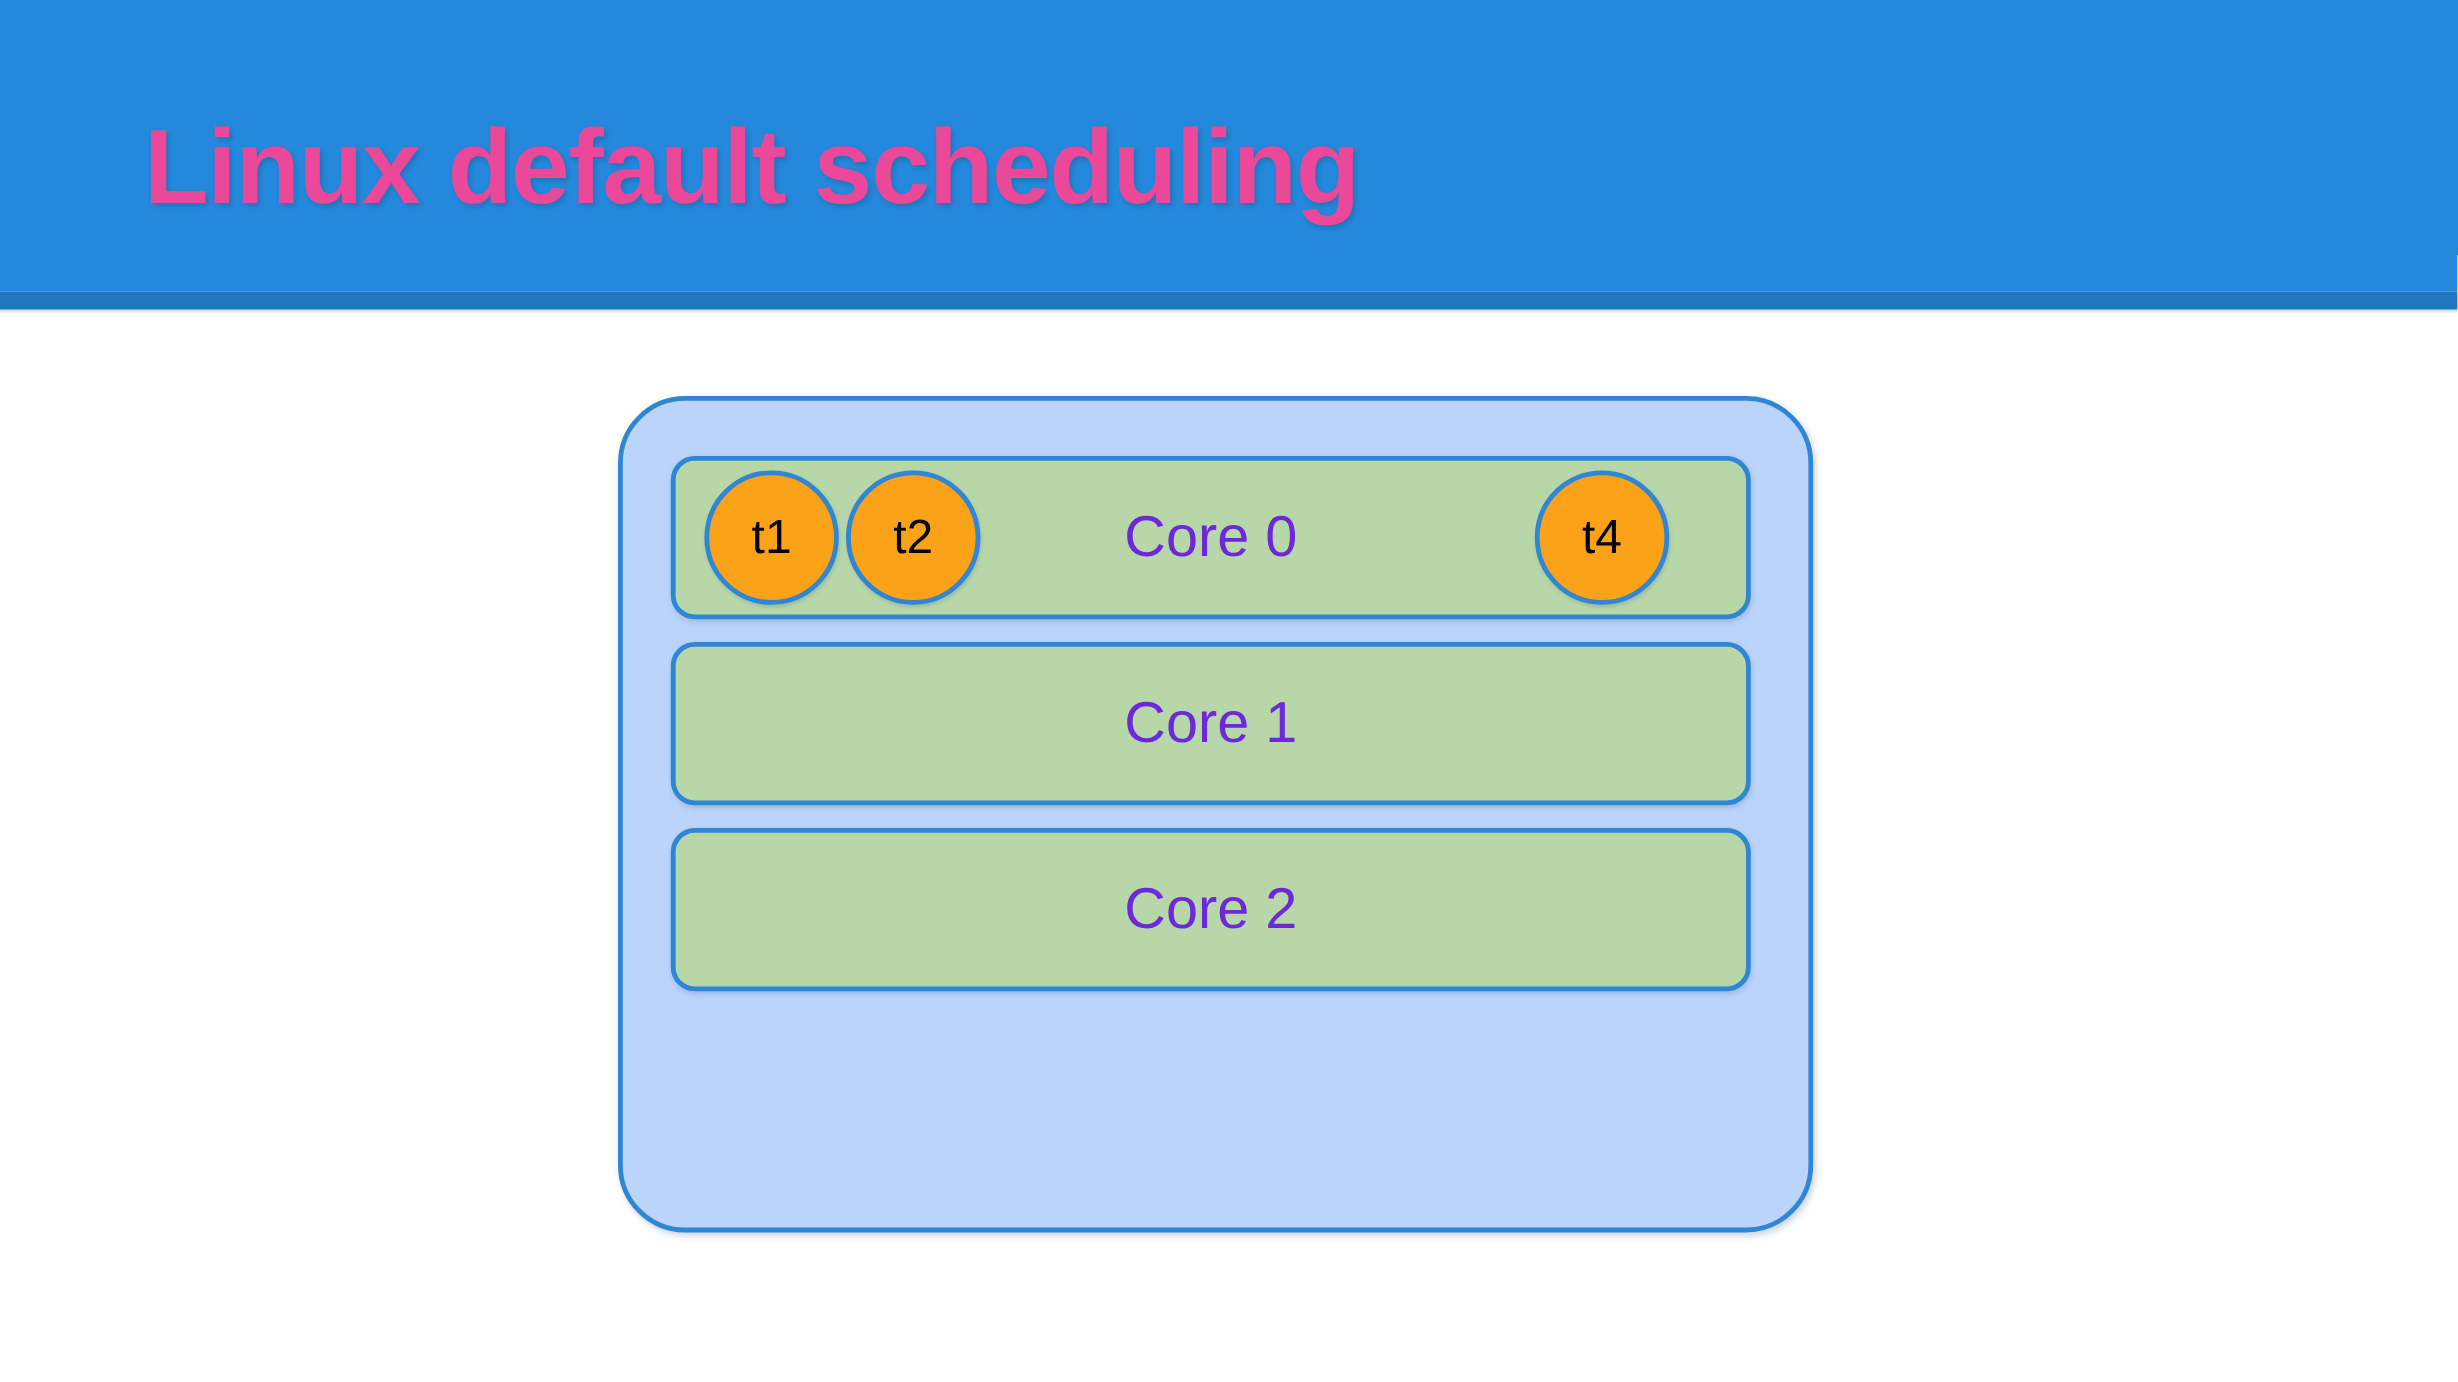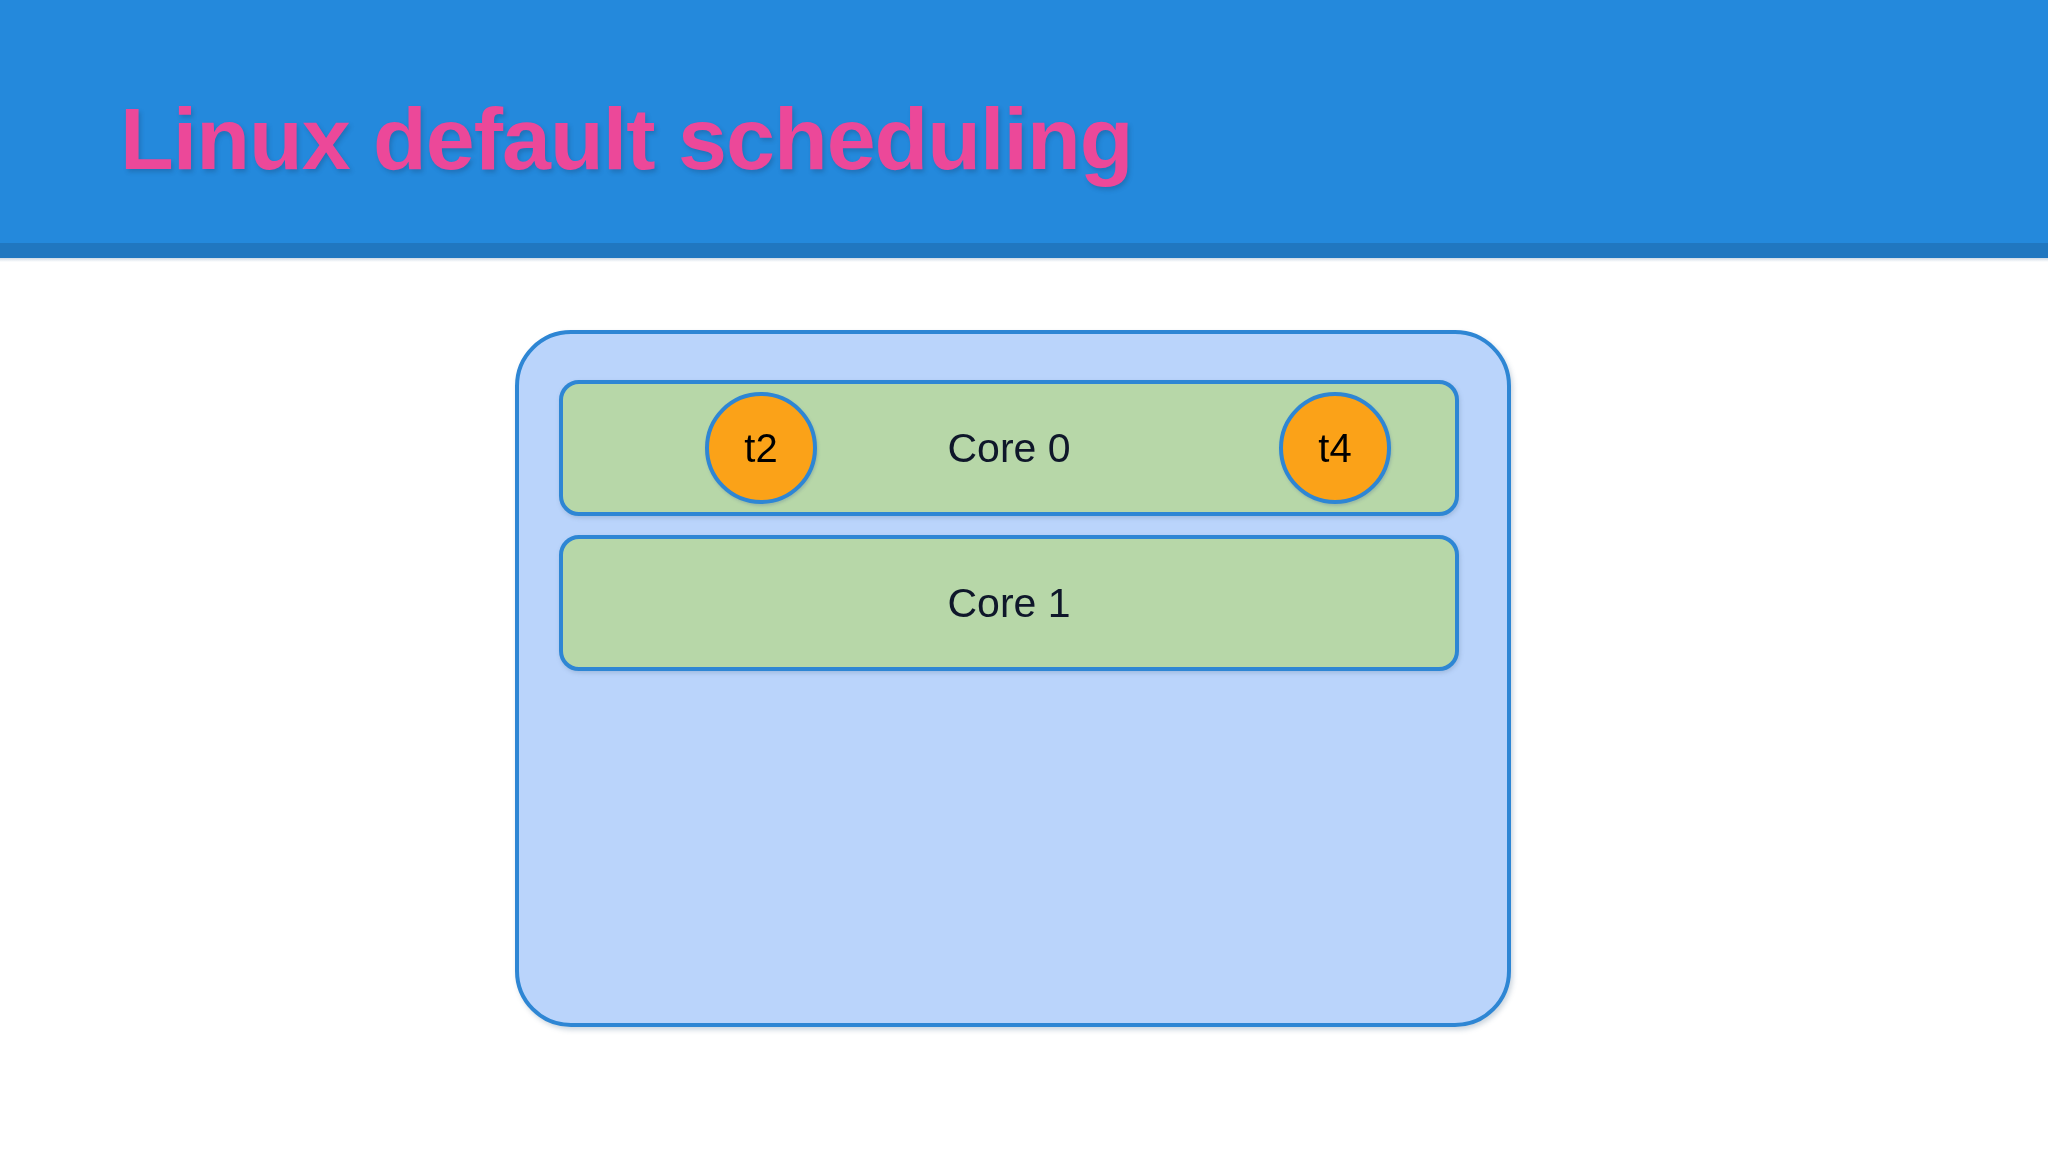--- a/index.html
+++ b/index.html
@@ -85,22 +85,22 @@
     height: 136px;
     background: #b7d7a8;
     border: 4px solid #2e86d4;
     border-radius: 20px;
     box-shadow: 1px 2px 4px rgba(90,120,150,0.28);
     display: flex;
     align-items: center;
     justify-content: center;
   }
   .core-label {
-    font-size: 41px;
-    color: #0f172a;
+    font-size: 48px;
+    color: #6d28d9;
     line-height: 1;
     position: relative;
     z-index: 1;
   }
 
   
   .thread-circle {
     position: absolute;
     top: 50%;
     transform: translateY(-50%);
@@ -129,29 +129,35 @@
 
 <div id="header-band"></div>
 <div id="header-underline"></div>
 <div id="header-shadow"></div>
 <div id="slide-title">Linux default scheduling</div>
 
 <div id="cpu-package">
   <div id="core-stack">
 
     <div class="core-row">
+      <div class="thread-circle thread-t1">
+        <span>t1</span>
+      </div>
       <div class="thread-circle thread-t2">
         <span>t2</span>
       </div>
       <div class="core-label">Core 0</div>
       <div class="thread-circle thread-t4">
         <span>t4</span>
       </div>
     </div>
 
     <div class="core-row">
       <div class="core-label">Core 1</div>
     </div>
 
+    <div class="core-row">
+      <div class="core-label">Core 2</div>
+    </div>
 
 
   </div>
 </div>
 
 </body></html>

